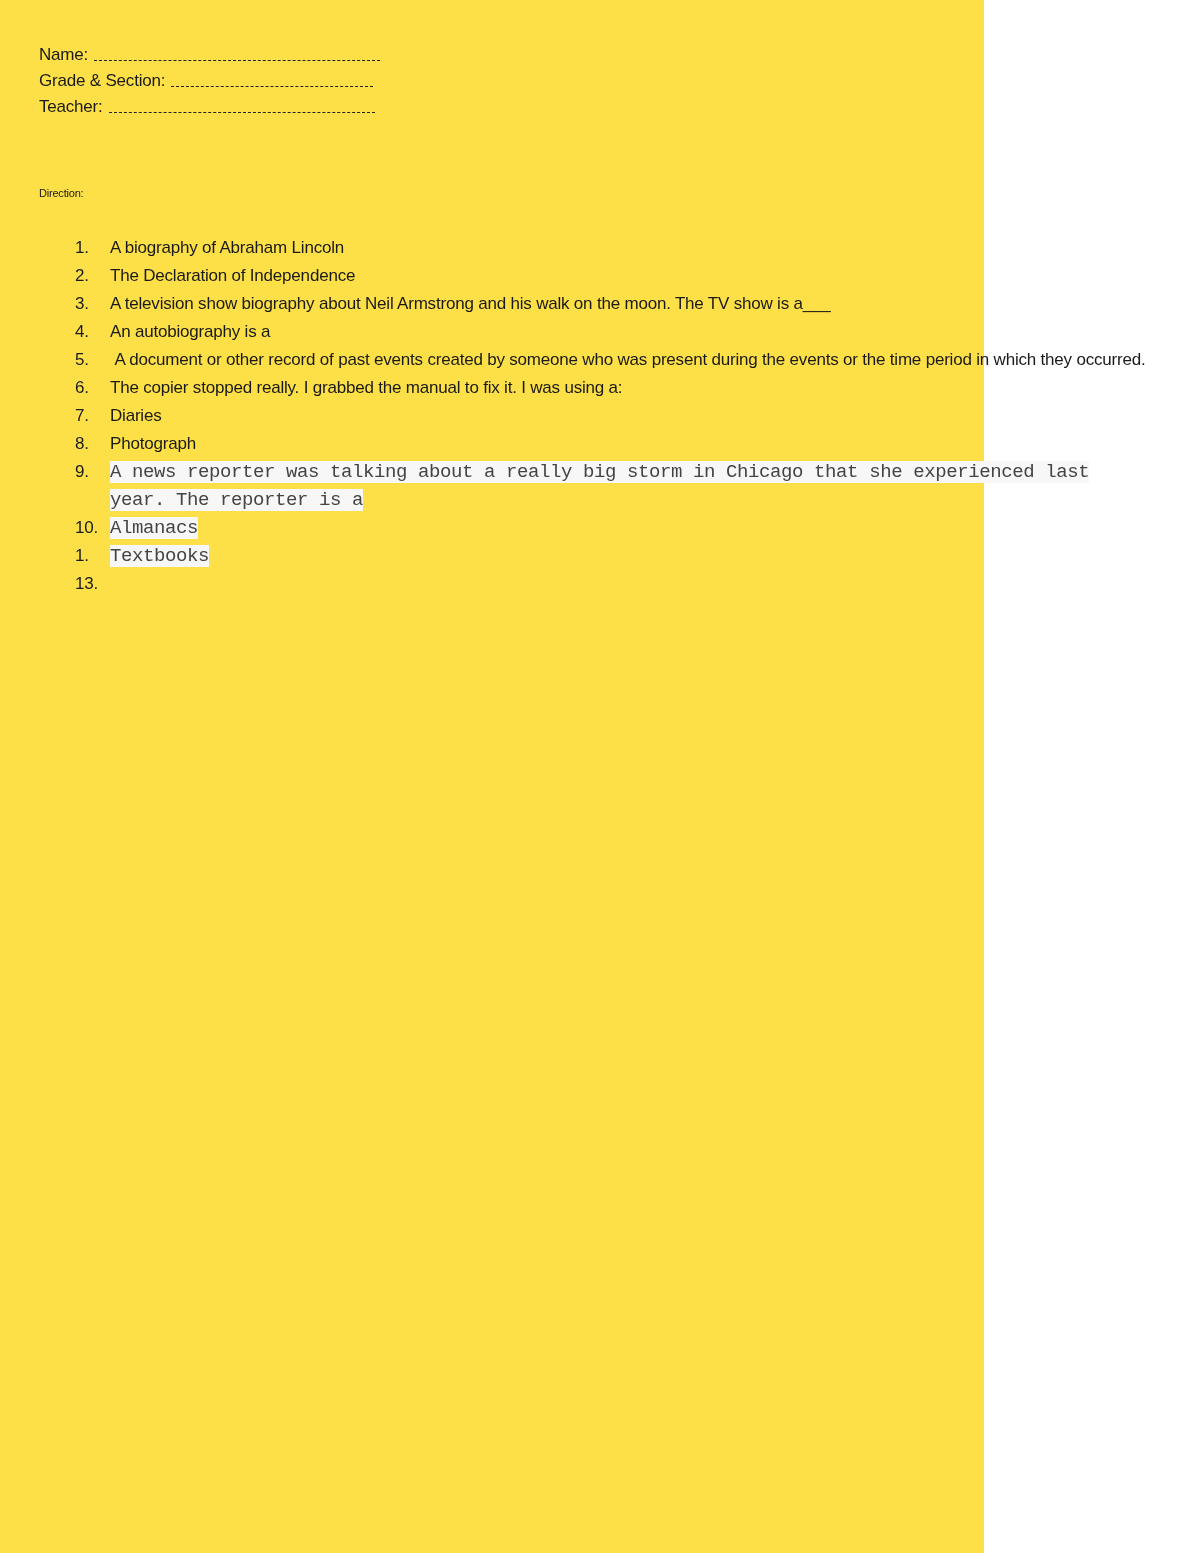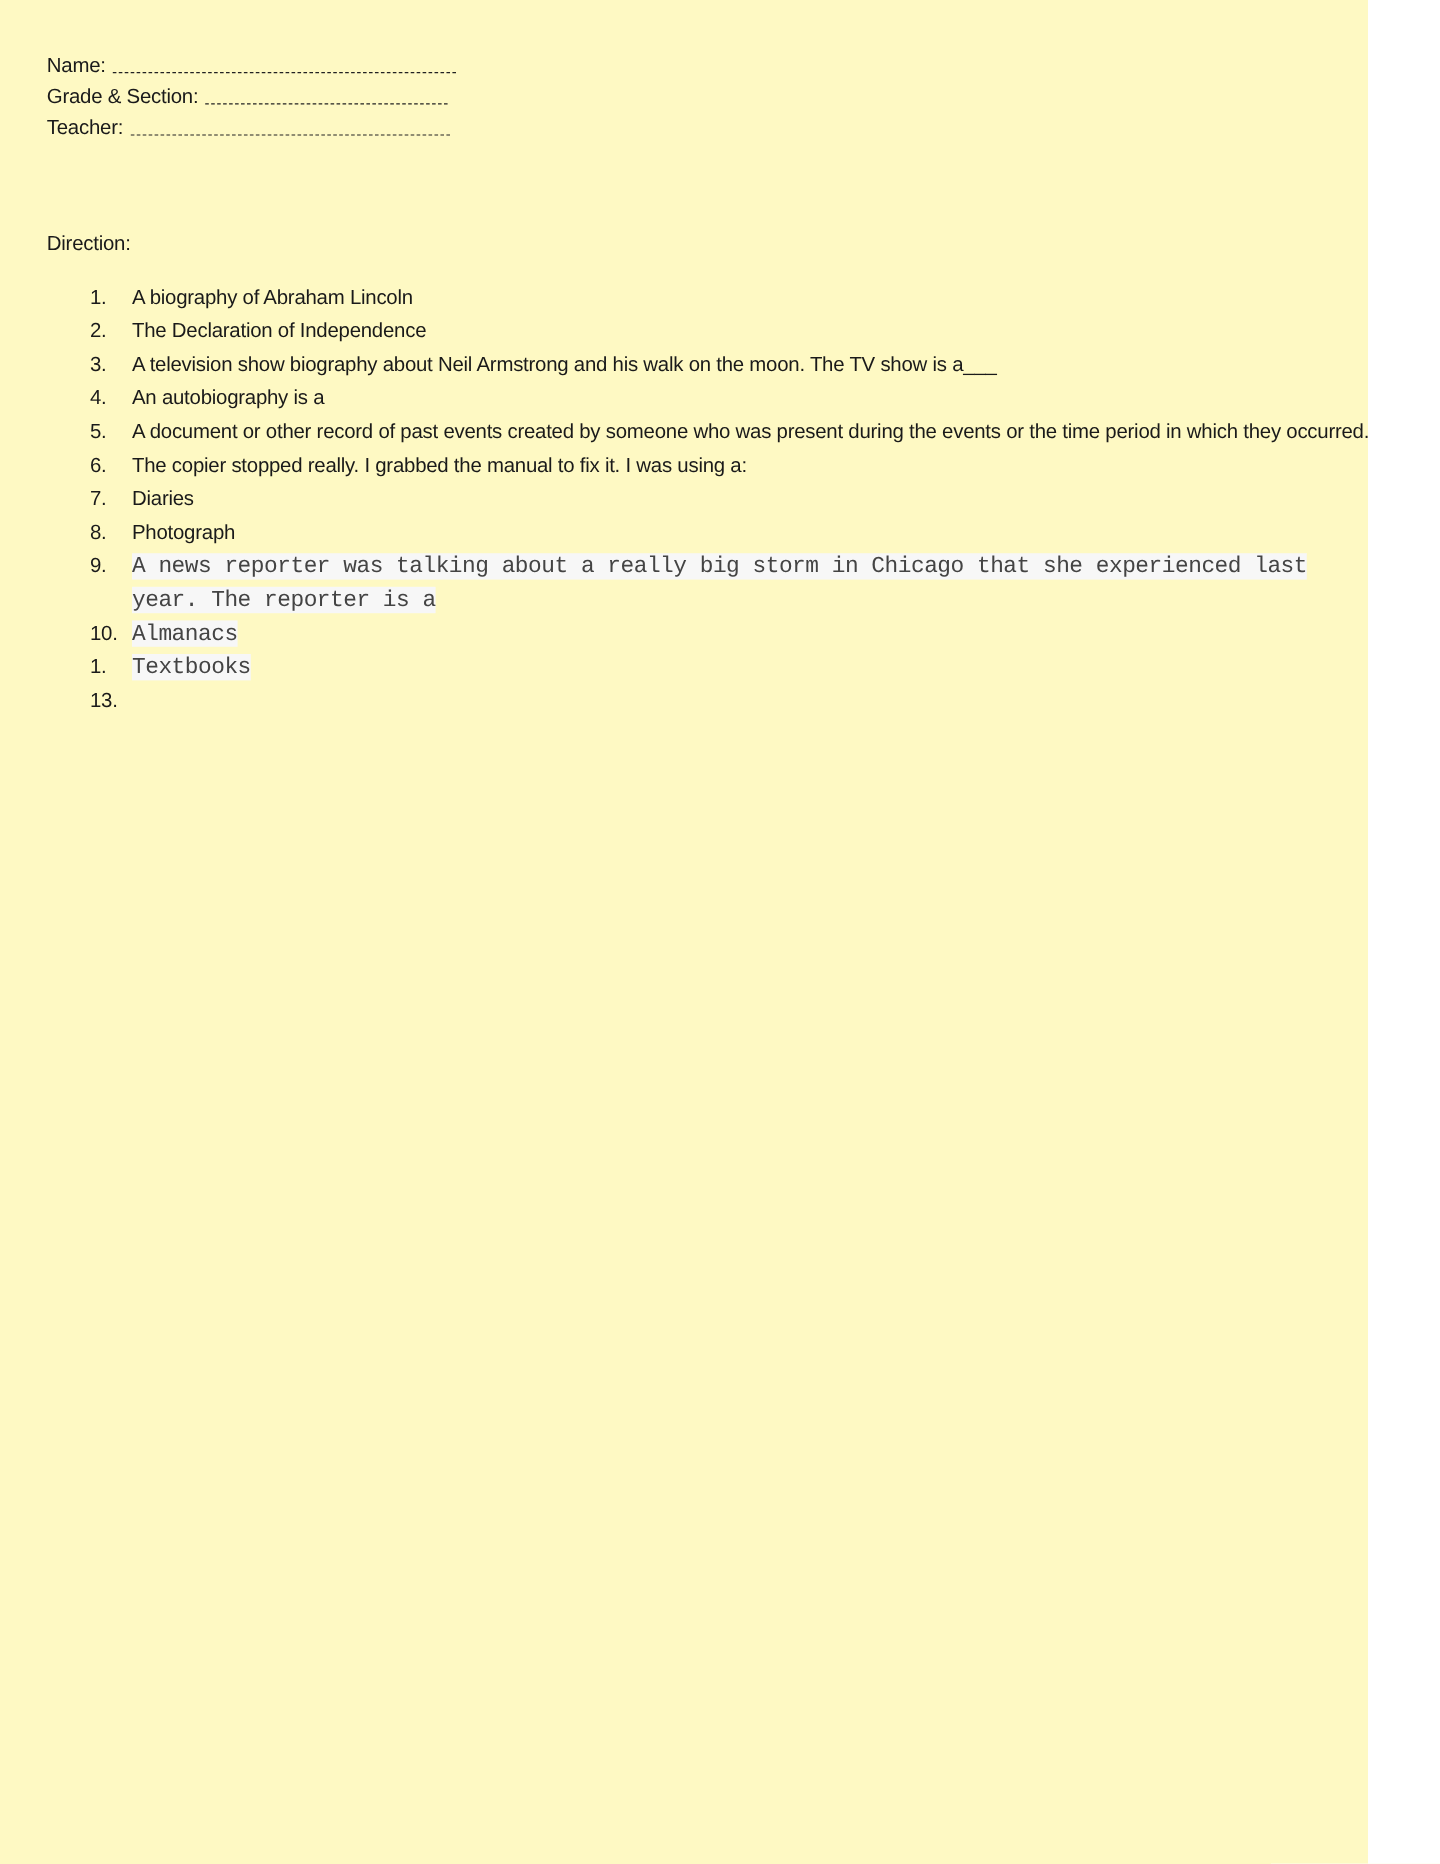--- a/index.html
+++ b/index.html
@@ -11,22 +11,22 @@
       width: 1200px;
       height: 1553px;
       position: relative;
       overflow: hidden;
       font-family: "Liberation Sans", "DejaVu Sans", sans-serif;
       color: #1a1a1a;
     }
     .page {
       position: absolute;
       left: 0; top: 0;
-      width: 1140px; height: 1553px;
-      background: #fef9c3;
+      width: 984px; height: 1553px;
+      background: #fde047;
     }
     .header-fields {
       position: absolute;
       left: 39px;
       top: 42px;
       font-size: 17px;
       line-height: 26px;
       letter-spacing: -0.2px;
     }
     .field-line {
@@ -46,22 +46,22 @@
       transform: translateY(1px);
     }
     .field-blank.w-name { width: 286px; }
     .field-blank.w-grade { width: 202px; }
     .field-blank.w-teacher { width: 266px; }
     .field-blank.w-date { width: 201px; }
 
     .direction {
       position: absolute;
       left: 39px;
-      top: 190px;
-      font-size: 17px;
+      top: 180px;
+      font-size: 11px;
       line-height: 26px;
       letter-spacing: -0.2px;
     }
 
     .question-list {
       position: absolute;
       left: 0;
       top: 234px;
       width: 1200px;
       margin: 0;
@@ -80,20 +80,21 @@
     .q-num {
       position: absolute;
       left: 75px;
       top: 0;
       width: 34px;
       color: #1a1a1a;
     }
     .q-text {
       display: inline;
       color: #1a1a1a;
+      text-align: center;
     }
     .q-item.alt .q-text {
       font-family: Liberation Mono, monospace;
       font-size: 19px;
       color: #444444;
       background: #f7f7f7;
       letter-spacing: -0.4px;
     }
     .q-item.multi .q-text {
       display: block;

